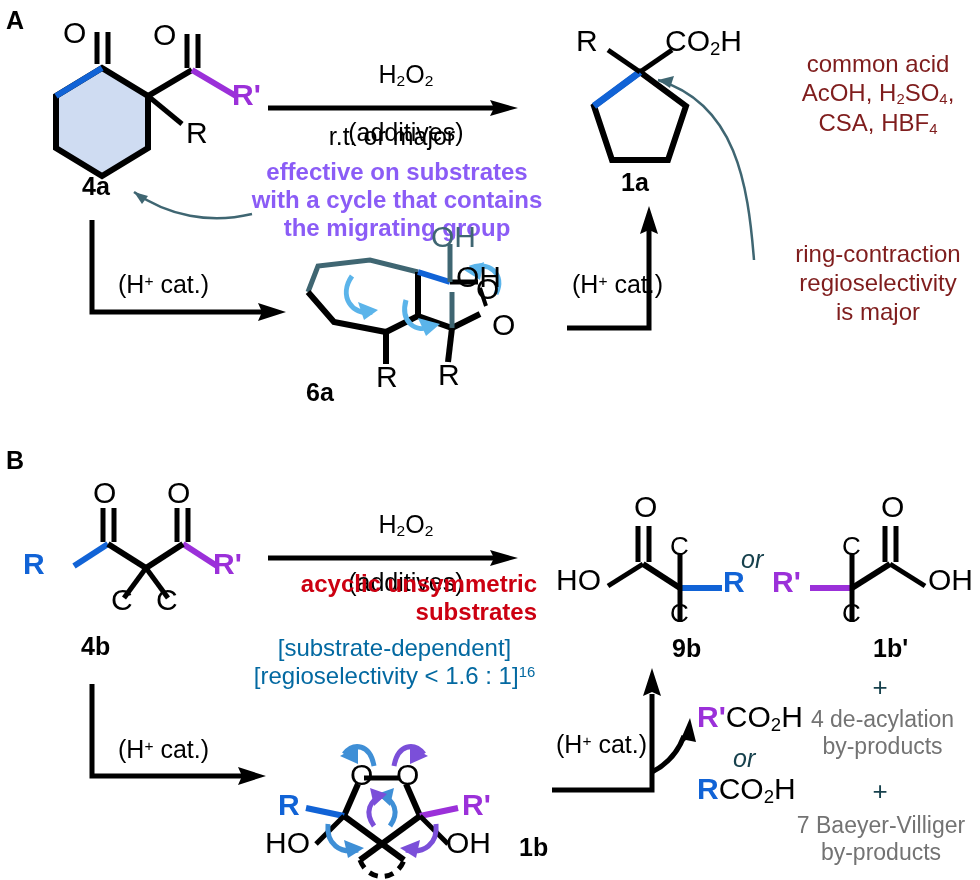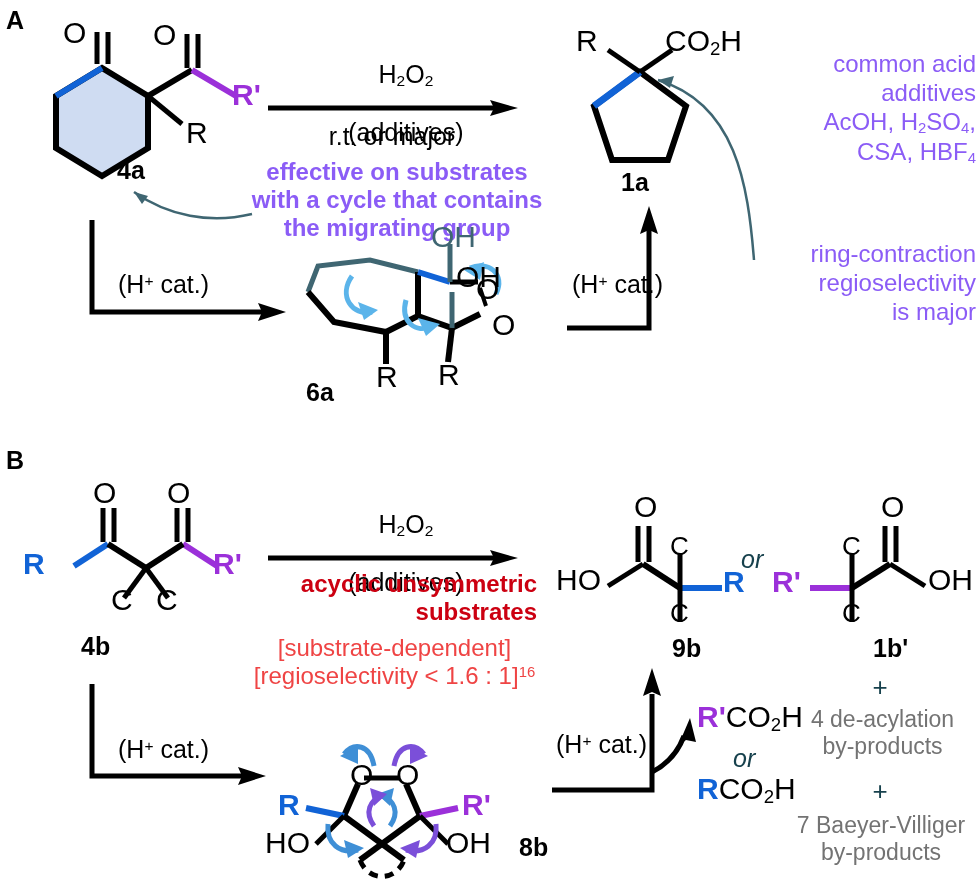--- a/index.html
+++ b/index.html
@@ -46,29 +46,29 @@
   }
   .red-note {
     font-weight: bold;
     font-size: 24px;
     color: #cc0011;
     text-align: center;
     line-height: 1.16;
   }
   .red-plain {
     font-size: 24px;
-    color: #ef4444;
+    color: #0369a1;
     text-align: center;
     line-height: 1.17;
     font-weight: normal;
   }
   .teal-note {
     font-size: 24px;
-    color: #8b5cf6;
-    text-align: right;
+    color: #7f1d1d;
+    text-align: center;
     line-height: 1.2;
   }
   .pink-note {
     font-size: 23px;
     color: #737373;
     text-align: center;
     line-height: 1.18;
   }
   .atom {
     font-size: 30px;
@@ -115,21 +115,21 @@
     <line x1="158" y1="48" x2="158" y2="14" stroke="#000" stroke-width="5"></line>
 
     <line x1="152" y1="50" x2="196" y2="76" stroke="#9b30d9" stroke-width="6"></line>
 
     <line x1="108" y1="76" x2="142" y2="104" stroke="#000" stroke-width="5"></line>
   </svg>
   <div class="abs atom txt" style="left:63px; top:18px;">O</div>
   <div class="abs atom txt" style="left:153px; top:20px;">O</div>
   <div class="abs atom atom-purple txt" style="left:232px; top:80px;">R'</div>
   <div class="abs atom txt" style="left:186px; top:118px;">R</div>
-  <div class="abs label-bold txt" style="left:82px; top:156px;margin-left:35px;">4a</div>
+  <div class="abs label-bold txt" style="left:82px; top:172px;">4a</div>
 
   <svg class="abs" style="left:110px; top:180px;" width="250" height="45">
     <path d="M 142,34 C 100,44 58,36 24,12" fill="none" stroke="#3f6672" stroke-width="2.5"></path>
     <polygon points="24,12 38,16 32,24" fill="#3f6672"></polygon>
   </svg>
 
   <div class="abs cond txt" style="left:272px; top:32px; width:240px;">
     <span>H<sub>2</sub>O<sub>2</sub></span><br>
     <span>(additives)</span>
   </div>
@@ -155,21 +155,20 @@
   <div class="abs atom txt" style="left:665px; top:26px;">CO<sub>2</sub>H</div>
   <div class="abs label-bold txt" style="left:621px; top:168px;">1a</div>
 
   <svg class="abs" style="left:640px; top:64px;" width="130" height="200">
     <path d="M 114,196 C 108,120 96,40 18,16" fill="none" stroke="#3f6672" stroke-width="2.5"></path>
     <polygon points="18,16 34,12 30,24" fill="#3f6672"></polygon>
   </svg>
 
   <div class="abs teal-note" style="left:780px; top:50px; width:196px;">
     <div class="txt">common acid</div>
-    <div class="txt">additives</div>
     <div class="txt">AcOH, H<sub>2</sub>SO<sub>4</sub>,</div>
     <div class="txt">CSA, HBF<sub>4</sub></div>
   </div>
   <div class="abs teal-note" style="left:780px; top:240px; width:196px;">
     <div class="txt">ring-contraction</div>
     <div class="txt">regioselectivity</div>
     <div class="txt">is major</div>
   </div>
 
   <svg class="abs" style="left:86px; top:216px;" width="215" height="110">
@@ -351,21 +350,21 @@
     <polygon points="82,118 62,110 66,128" fill="#3f8fd6"></polygon>
     <path d="M 154,94 C 156,114 142,124 124,120" fill="none" stroke="#7b4fd9" stroke-width="5"></path>
     <polygon points="118,118 138,110 134,128" fill="#7b4fd9"></polygon>
   </svg>
   <div class="abs atom txt" style="left:350px; top:760px;">O</div>
   <div class="abs atom txt" style="left:396px; top:760px;">O</div>
   <div class="abs atom atom-blue txt" style="left:278px; top:790px;">R</div>
   <div class="abs atom atom-purple txt" style="left:462px; top:790px;">R'</div>
   <div class="abs atom txt" style="left:265px; top:828px;">HO</div>
   <div class="abs atom txt" style="left:446px; top:828px;">OH</div>
-  <div class="abs label-bold txt" style="left:519px; top:833px;">8b</div>
+  <div class="abs label-bold txt" style="left:519px; top:833px;">1b</div>
 
   <svg class="abs" style="left:550px; top:660px;" width="160" height="135">
     <path d="M 2,130 L 102,130 L 102,34" fill="none" stroke="#000" stroke-width="5"></path>
     <polygon points="102,8 93,36 102,32 111,36" fill="#000"></polygon>
 
     <path d="M 102,112 C 118,104 128,92 134,76" fill="none" stroke="#000" stroke-width="5"></path>
     <polygon points="140,58 128,86 136,80 146,82" fill="#000"></polygon>
   </svg>
   <div class="abs cond txt" style="left:556px; top:730px;">(H<sup>+</sup> cat.)</div>
 

